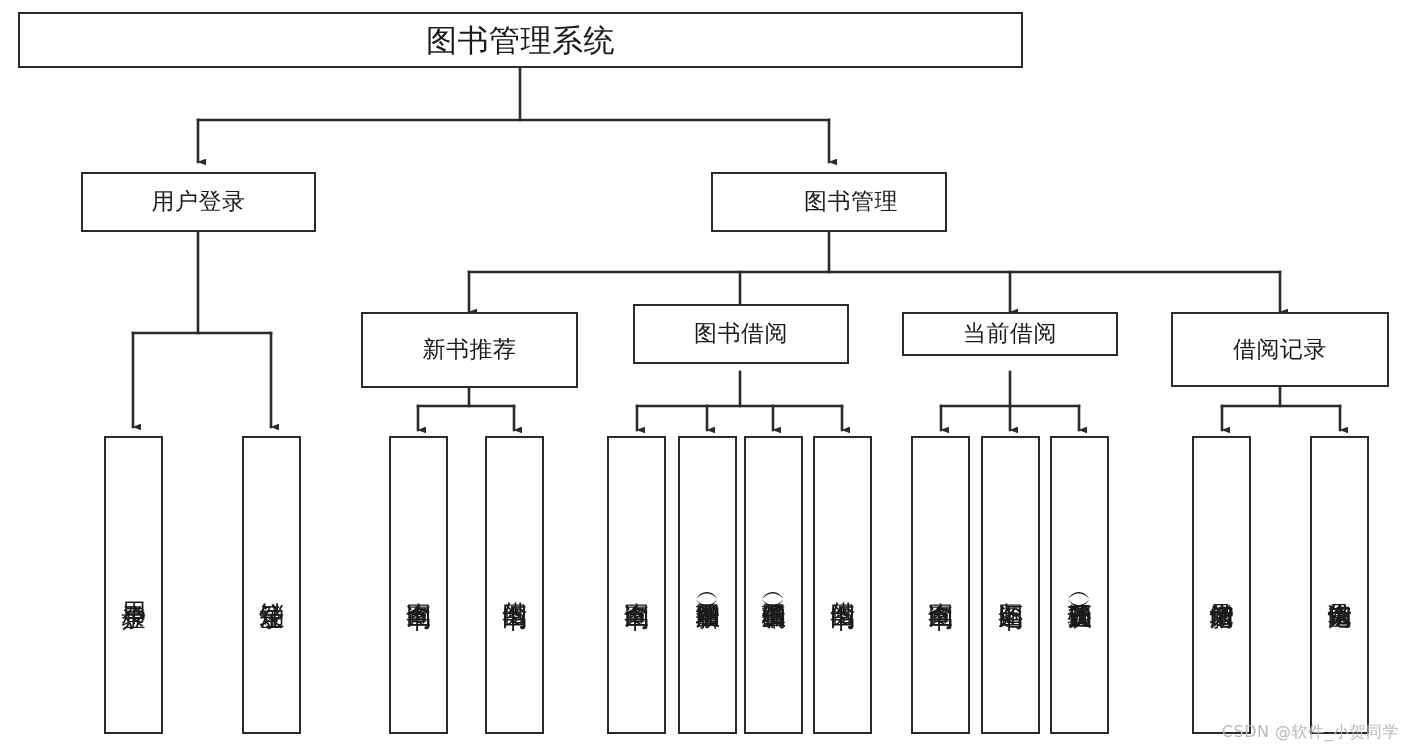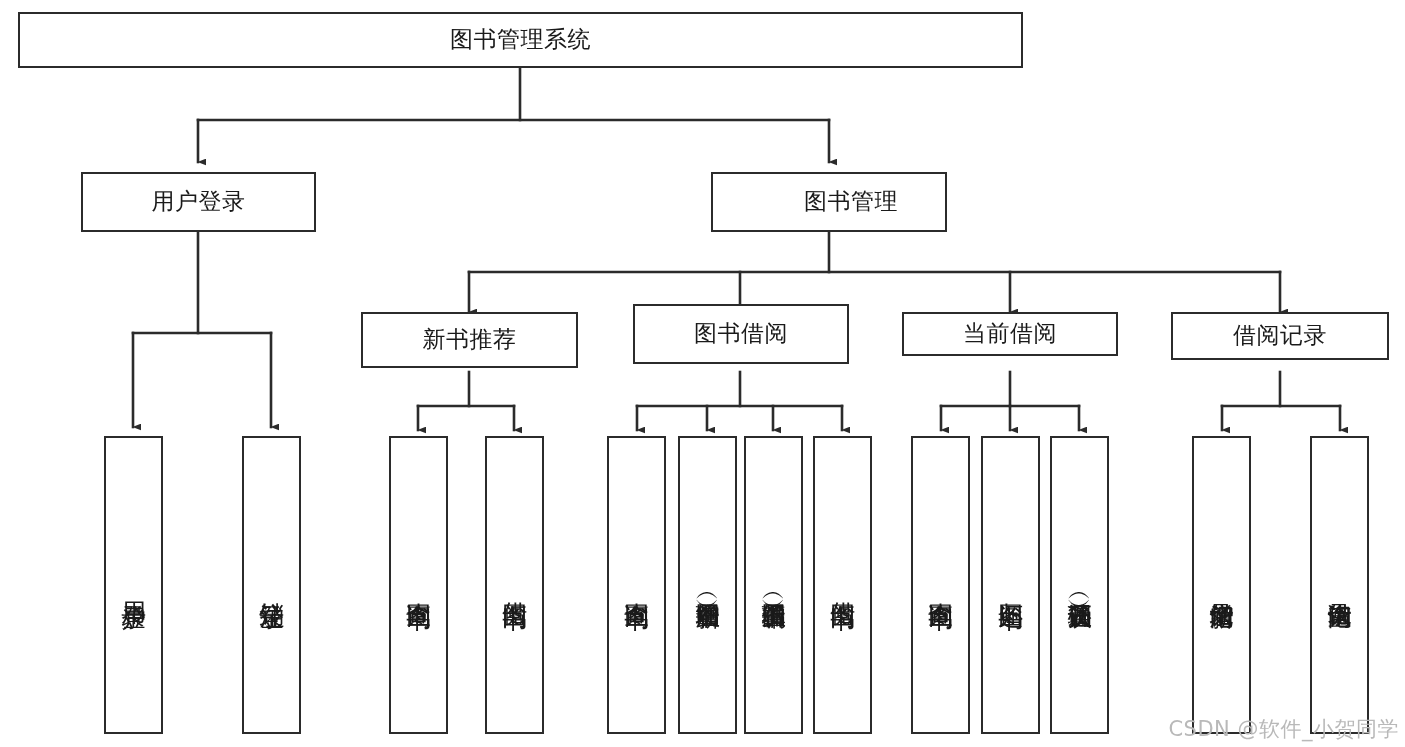--- a/index.html
+++ b/index.html
@@ -40,21 +40,21 @@
     display: block;
     text-align: center;
     line-height: 1.18;
     white-space: nowrap;
   }
   .node.horizontal .lbl {
     font-size: 23px;
     letter-spacing: 0.5px;
   }
   .node.root .lbl {
-    font-size: 23px;
+    font-size: 31px;
   }
   .node.vertical {
     align-items: center;
     justify-content: center;
   }
   .node.vertical .lbl {
     writing-mode: vertical-rl;
     text-orientation: upright;
     font-size: 25px;
     line-height: 1.02;
@@ -63,21 +63,21 @@
     max-height: 280px;
   }
   .node.vertical.tight .lbl {
     font-size: 24px;
     letter-spacing: 0px;
   }
   #watermark {
     position: absolute;
     right: 6px;
     bottom: 4px;
-    font-size: 21px;
+    font-size: 16px;
     color: #b9b9b9;
     letter-spacing: 0.5px;
     white-space: nowrap;
     user-select: none;
   }
 </style>
 </head>
 <body>
 
 <div id="diagram-root">
@@ -137,30 +137,30 @@
     <span class="lbl">图书管理系统</span>
   </div>
 
   <div class="node horizontal" style="left:81px; top:172px; width:235px; height:60px;">
     <span class="lbl">用户登录</span>
   </div>
   <div class="node horizontal" style="left:711px; top:172px; width:236px; height:60px;padding-left:44px;">
     <span class="lbl">图书管理</span>
   </div>
 
-  <div class="node horizontal" style="left:361px; top:312px; width:217px; height:56px;">
+  <div class="node horizontal" style="left:361px; top:312px; width:217px; height:76px;">
     <span class="lbl">新书推荐</span>
   </div>
   <div class="node horizontal" style="left:633px; top:304px; width:216px; height:60px;">
     <span class="lbl">图书借阅</span>
   </div>
   <div class="node horizontal" style="left:902px; top:312px; width:216px; height:44px;">
     <span class="lbl">当前借阅</span>
   </div>
-  <div class="node horizontal" style="left:1171px; top:312px; width:218px; height:48px;">
+  <div class="node horizontal" style="left:1171px; top:312px; width:218px; height:75px;">
     <span class="lbl">借阅记录</span>
   </div>
 
   <div class="node vertical" style="left:104px; top:436px; width:59px; height:298px;">
     <span class="lbl">用户登录</span>
   </div>
   <div class="node vertical" style="left:242px; top:436px; width:59px; height:298px;">
     <span class="lbl">注销登录</span>
   </div>
 

